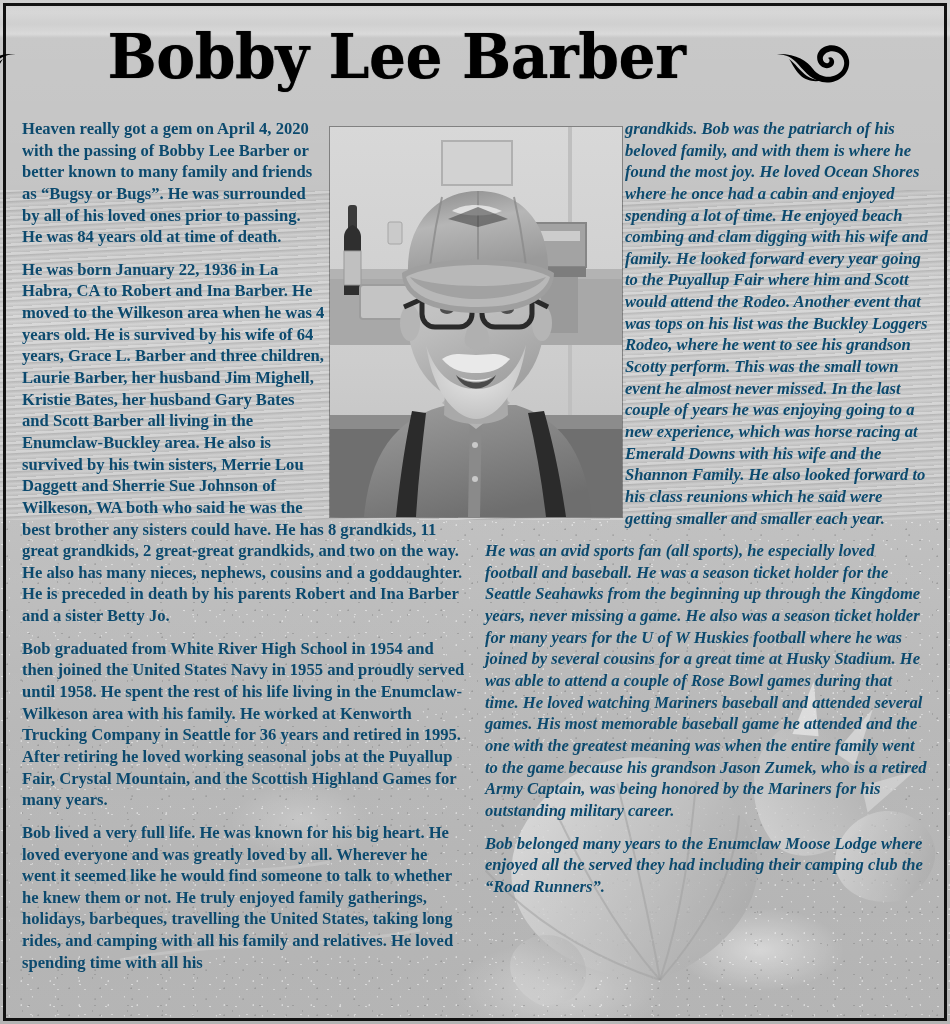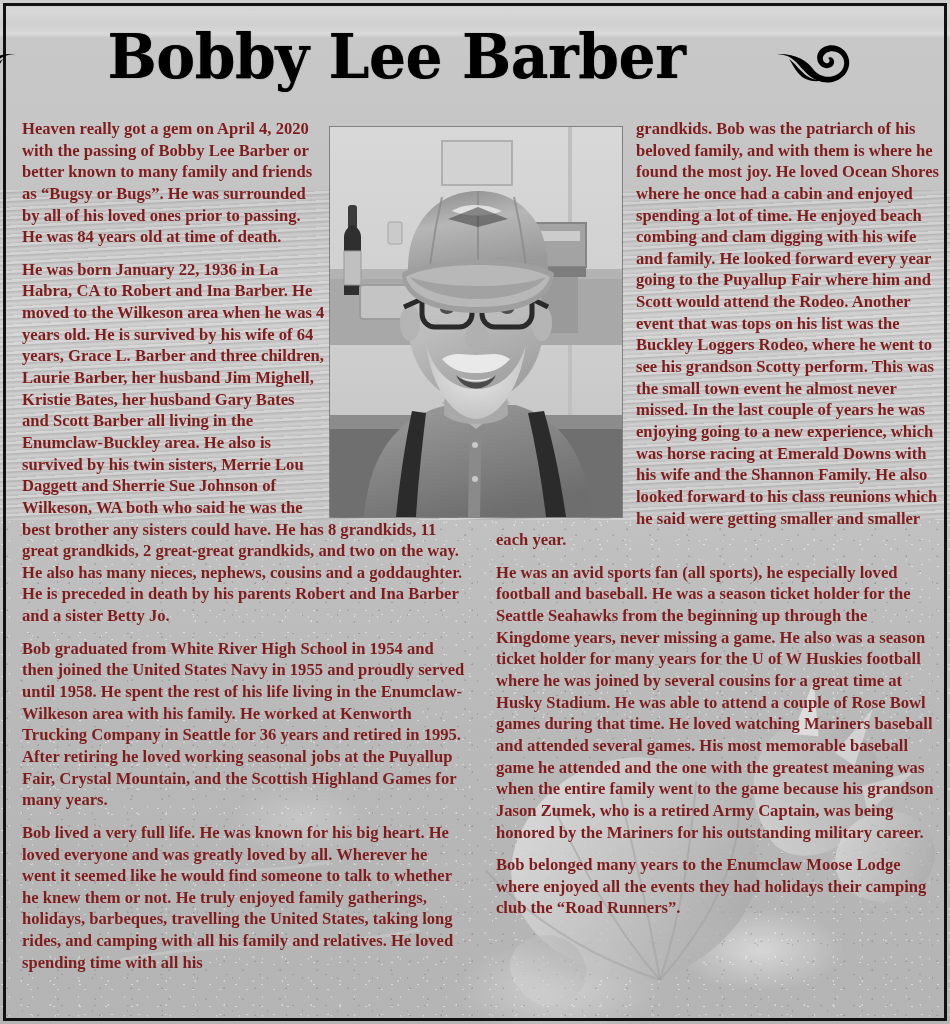--- a/index.html
+++ b/index.html
@@ -136,26 +136,26 @@
   }
 
   .col {
     position: absolute;
     top: 0;
     width: 443px;
     height: 892px;
     font-size: 16.6px;
     line-height: 1.305;
     font-weight: bold;
-    color: #7f1d1d;
+    color: #0c4a6e;
     text-rendering: optimizeLegibility;
   }
 
   .col-left  { left: 0; }
-  .col-right { left: 474px; }
+  .col-right { left: 463px; font-style: italic; }
 
   .col p {
     margin: 0 0 11px 0;
   }
 
   
   .photo-shim {
     width: 140px;
     height: 399px;
   }
@@ -267,21 +267,21 @@
       <p>Heaven really got a gem on April 4, 2020 with the passing of Bobby Lee Barber or better known to many family and friends as “Bugsy or Bugs”. He was surrounded by all of his loved ones prior to passing.  He was 84 years old at time of death.</p>
       <p>He was born January 22, 1936  in La Habra, CA to Robert and Ina Barber. He moved to the Wilkeson area when he was 4 years old. He is survived by his wife of 64 years, Grace L. Barber and three children, Laurie Barber, her husband Jim Mighell, Kristie Bates, her husband Gary Bates and Scott Barber all living in the Enumclaw-Buckley area. He also is survived by his twin sisters, Merrie Lou Daggett and Sherrie Sue Johnson of Wilkeson, WA both who said he was the best brother any sisters could have. He has 8 grandkids, 11 great grandkids, 2 great-great grandkids, and two on the way. He also has many nieces, nephews, cousins and a goddaughter. He is preceded in death by his parents Robert and Ina Barber and a sister Betty Jo.</p>
       <p>Bob graduated from White River High School in 1954 and then joined the United States Navy in 1955 and proudly served until 1958.  He spent the rest of his life living in the Enumclaw-Wilkeson area with his family. He worked at Kenworth Trucking Company in Seattle for 36 years and retired in 1995. After retiring he loved working seasonal jobs at the Puyallup Fair, Crystal Mountain, and the Scottish Highland Games for many years.</p>
       <p>Bob lived a very full life. He was known for his big heart.  He loved everyone and was greatly loved by all. Wherever he went it seemed like he would find someone to talk to whether he knew them or not. He truly enjoyed family gatherings, holidays, barbeques, travelling the United States, taking long rides, and camping with all his family and relatives. He loved spending time with all his</p>
     </div>
 
     <div class="col col-right">
       <div class="photo-shim"></div>
       <p>grandkids. Bob was the patriarch of his beloved family, and with them is where he found the most joy. He loved Ocean Shores where he once had a cabin and enjoyed spending a lot of time. He enjoyed beach combing and clam digging with his wife and family. He looked forward every year going to the Puyallup Fair where him and Scott would attend the Rodeo. Another event that was tops on his list was the Buckley Loggers Rodeo, where he went to see his grandson Scotty perform. This was the small town event he almost never missed. In the last couple of years he was enjoying going to a new experience, which was horse racing at Emerald Downs with his wife and the Shannon Family. He also looked forward to his class reunions which he said were getting smaller and smaller each year.</p>
       <p>He was an avid sports fan (all sports), he especially loved football and baseball. He was a season ticket holder for the Seattle Seahawks from the beginning up through the Kingdome years, never missing a game. He also was a season ticket holder for many years for the U of W Huskies football where he was joined by several cousins for a great time at Husky Stadium. He was able to attend a couple of Rose Bowl games during that time. He loved watching Mariners baseball and attended several games. His most memorable baseball game he attended and the one with the greatest meaning was when the entire family went to the game because his grandson Jason Zumek, who is a retired Army Captain, was being honored by the Mariners for his outstanding military career.</p>
-      <p>Bob belonged many years to the Enumclaw Moose Lodge where enjoyed all the events they had holidays their camping club the “Road Runners”.</p>
+      <p>Bob belonged many years to the Enumclaw Moose Lodge where enjoyed all the served they had including their camping club the “Road Runners”.</p>
     </div>
 
   </div>
 
   <div id="portrait">
     <svg viewBox="0 0 292 390" xmlns="http://www.w3.org/2000/svg" preserveAspectRatio="xMidYMid slice">
       <defs>
         <linearGradient id="wallg" x1="0" y1="0" x2="0" y2="1">
           <stop offset="0%" stop-color="#d8d8d8"></stop>
           <stop offset="60%" stop-color="#cdcdcd"></stop>

